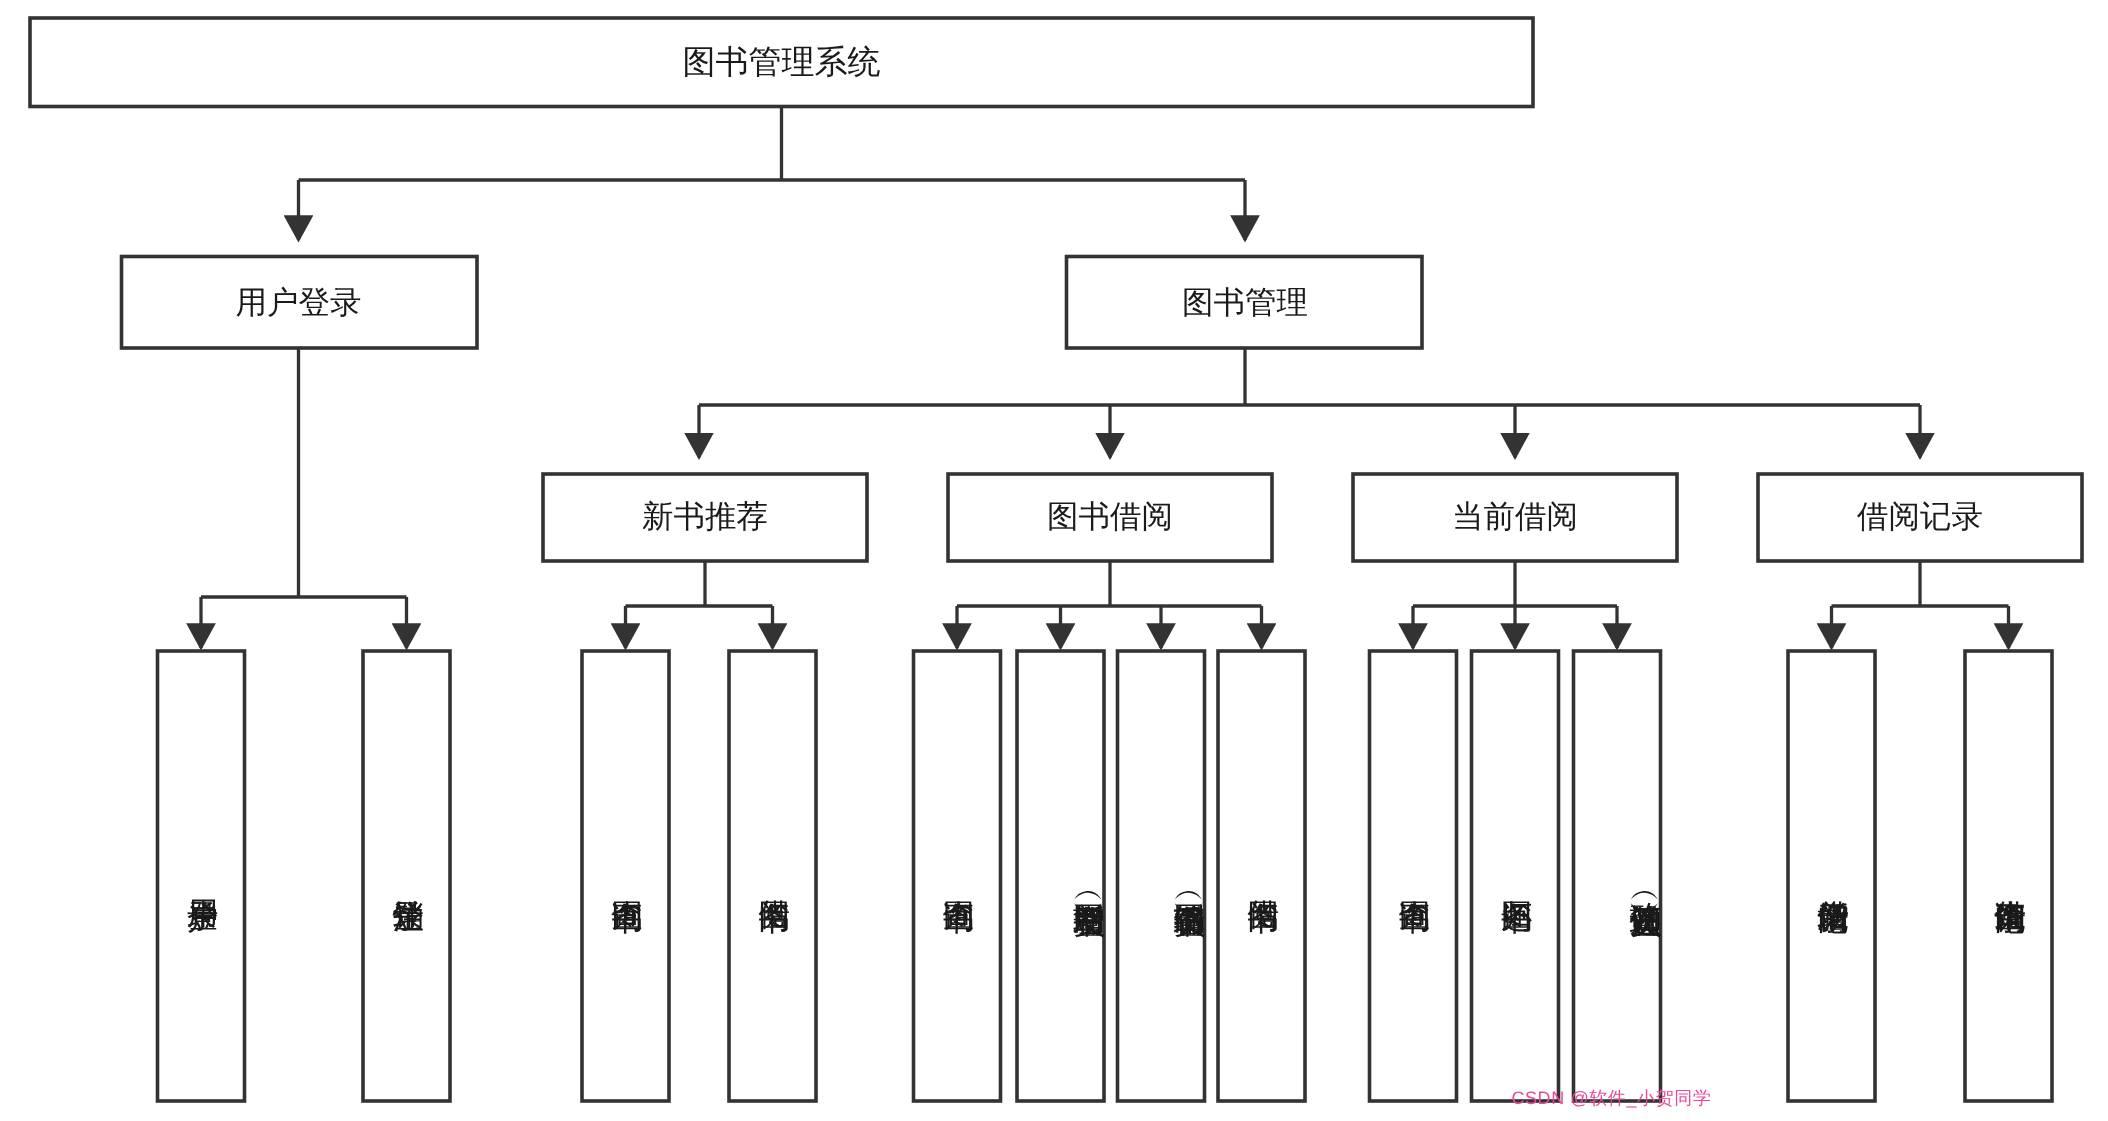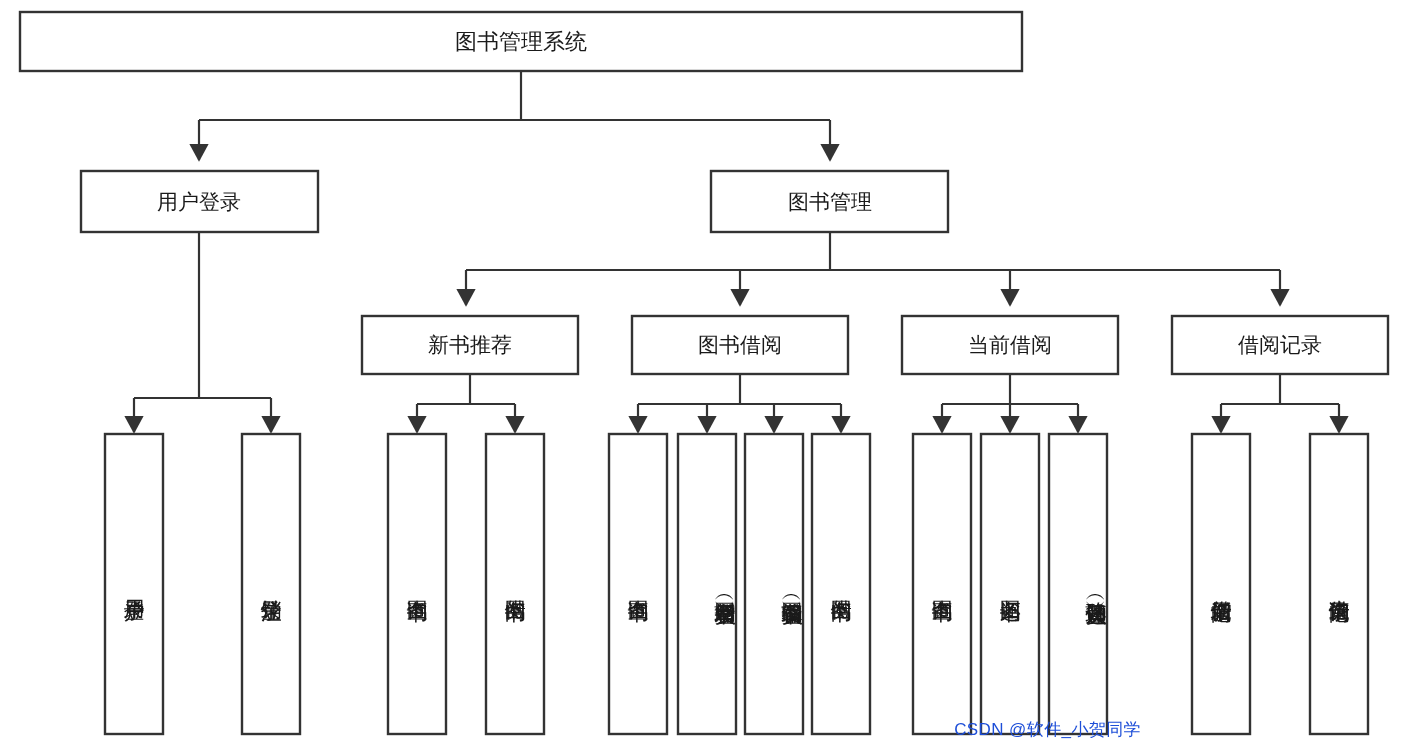--- a/index.html
+++ b/index.html
@@ -67,22 +67,22 @@
     justify-content: center;
     text-align: center;
     pointer-events: none;
     white-space: nowrap;
   }
   .watermark {
     position: absolute;
     right: 8px;
     bottom: 6px;
     font-family: "Liberation Sans", "DejaVu Sans", sans-serif;
-    font-size: 17px;
-    color: #1d4ed8;
+    font-size: 12px;
+    color: #ec4899;
     letter-spacing: 0.4px;
     user-select: none;
   }
 </style>
 </head>
 <body>
 
 <div id="diagram-root">
 
   <svg class="diagram" viewBox="0 0 1405 747" xmlns="http://www.w3.org/2000/svg">

